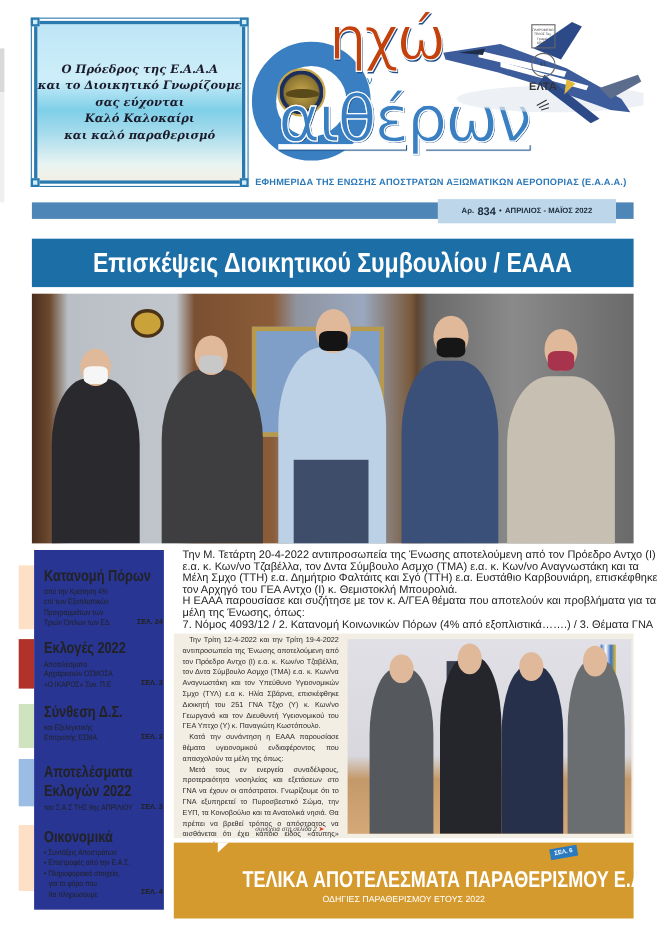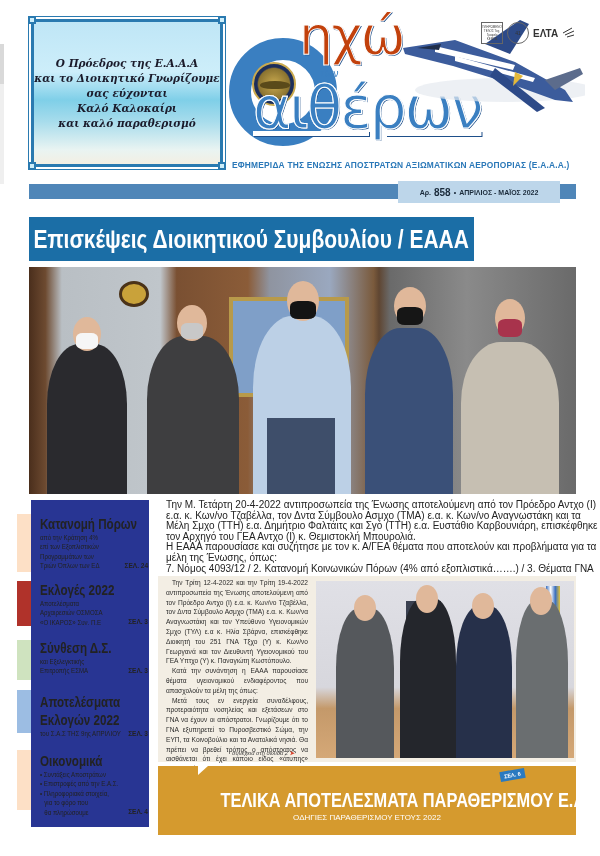--- a/index.html
+++ b/index.html
@@ -22,33 +22,33 @@
 
   
   .masthead { position: absolute; left: 225px; top: 10px; width: 375px; height: 170px; }
   .ring { position: absolute; left: 4px; top: 28px; width: 108px; height: 108px; border-radius: 50%; border: 22px solid #3a7fc1; background: #fff; }
   .emblem { position: absolute; left: 27px; top: 52px; width: 44px; height: 44px; border-radius: 50%; background: radial-gradient(circle, #c9a94e 0%, #8a7330 55%, #1d2e5a 60%, #1d2e5a 100%); border: 2px solid #c9a94e; }
   .emblem-wing { position: absolute; left: 6px; top: 17px; width: 30px; height: 8px; background: #5a4a1a; border-radius: 50% 50% 40% 40%; }
   .title-top { position: absolute; left: 74px; top: -6px; font-family: "DejaVu Sans", sans-serif; font-size: 54px; color: #c2410c; letter-spacing: -2px; -webkit-text-stroke: 1px #ffffff; text-shadow: 1px 1px 0 #1e4f8a; }
   .title-twn { position: absolute; left: 95px; top: 58px; font-size: 10px; color: #3a7fc1; letter-spacing: 1px; }
   .title-bottom { position: absolute; left: 28px; top: 64px; font-family: "DejaVu Sans", sans-serif; font-size: 58px; color: #3a7fc1; letter-spacing: -2px; -webkit-text-stroke: 1px #ffffff; text-shadow: 1px 1px 0 #1e4f8a; text-decoration: underline; }
   .jet { position: absolute; left: 170px; top: 0px; width: 190px; height: 110px; }
-  .stamps { position: absolute; left: 256px; top: 12px; display: flex; gap: 4px; align-items: center; }
+  .stamps { position: absolute; left: 256px; top: 12px; display: flex; gap: 4px; align-items: center; flex-direction: column; }
   .stamp-rect { width: 22px; height: 22px; border: 1px solid #666; font-size: 3px; display: flex; align-items: center; justify-content: center; text-align: center; color: #444; }
   .stamp-circle { width: 22px; height: 22px; border-radius: 50%; border: 1px solid #666; font-size: 5px; display: flex; align-items: center; justify-content: center; color: #333; }
   .elta { font-size: 10px; font-weight: bold; color: #333; }
   .tagline { position: absolute; left: 7px; top: 150px; font-size: 8.4px; font-weight: bold; color: #2a78b8; letter-spacing: 0.2px; white-space: nowrap; }
 
   
   .issue-bar { position: absolute; left: 29px; top: 184px; width: 547px; height: 15px; background: #4f86b8; }
   .issue-box { position: absolute; left: 398px; top: 181px; width: 162px; height: 22px; background: #bdd6ea; display: flex; align-items: center; justify-content: center; font-size: 7px; font-weight: bold; color: #1a2a3a; gap: 3px; }
   .issue-box .num { font-size: 10px; }
 
   
-  .headline { position: absolute; left: 29px; top: 217px; width: 445px; height: 44px; background: #1b6ea6; color: #ffffff; display: flex; align-items: center; justify-content: center; font-family: "Liberation Sans", sans-serif; font-weight: bold; font-size: 25px; letter-spacing: 0px; transform-origin: center; }
+  .headline { position: absolute; left: 29px; top: 217px; width: 547px; height: 44px; background: #1b6ea6; color: #ffffff; display: flex; align-items: center; justify-content: center; font-family: "Liberation Sans", sans-serif; font-weight: bold; font-size: 25px; letter-spacing: 0px; transform-origin: center; }
   .headline span { display: inline-block; transform: scaleX(0.84); white-space: nowrap; }
 
   
   .main-photo { position: absolute; left: 29px; top: 267px; width: 547px; height: 227px; overflow: hidden;
     background: linear-gradient(90deg, #4a2e1c 0%, #6d4a30 3%, #b9bfc4 6%, #c0c6cb 24%, #7a5032 27%, #8b5c38 40%, #8f94a0 44%, #9aa8bf 55%, #7a5a3c 63%, #5f4632 64%, #6a6a6a 66%, #8a8a8a 80%, #6a6a6a 100%); }
   .person { position: absolute; bottom: 0; border-radius: 40% 40% 0 0; }
   .head { position: absolute; border-radius: 50%; background: #e0b89a; }
   .mask { position: absolute; border-radius: 30%; }
 
   
@@ -126,21 +126,21 @@
     <svg width="14" height="14" viewBox="0 0 14 14">
         <path d="M1 7 L10 2 M3 9 L12 5 M5 11 L12 9" stroke="#333" stroke-width="1" fill="none"></path>
       </svg>
   </div>
   <div class="tagline">ΕΦΗΜΕΡΙΔΑ ΤΗΣ ΕΝΩΣΗΣ ΑΠΟΣΤΡΑΤΩΝ ΑΞΙΩΜΑΤΙΚΩΝ ΑΕΡΟΠΟΡΙΑΣ (Ε.Α.Α.Α.)</div>
 </div>
 
 <div class="issue-bar"></div>
 <div class="issue-box">
   <span>Αρ.</span>
-  <span class="num">858</span>
+  <span class="num">834</span>
   <span>•</span>
   <span>ΑΠΡΙΛΙΟΣ - ΜΑΪΟΣ 2022</span>
 </div>
 
 <div class="headline">
   <span>Επισκέψεις Διοικητικού Συμβουλίου  / ΕΑΑΑ</span>
 </div>
 
 <div class="main-photo">
   <div style="position:absolute;left:90px;top:14px;width:30px;height:26px;background:#c9a23a;border-radius:50%;border:3px solid #4a3218;"></div>

